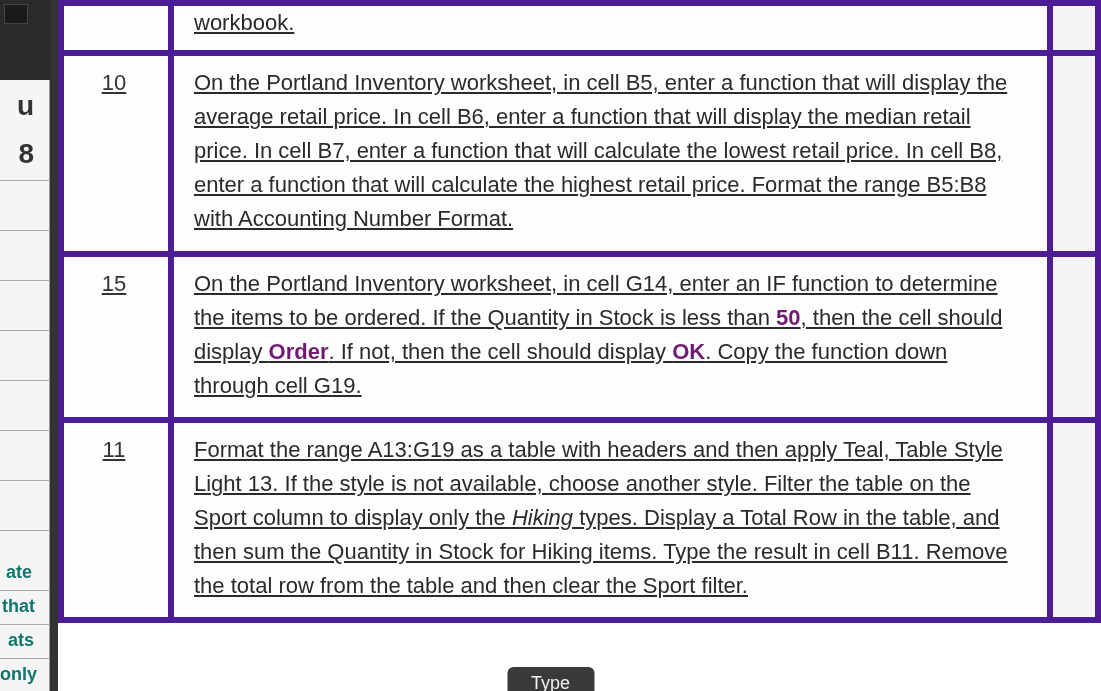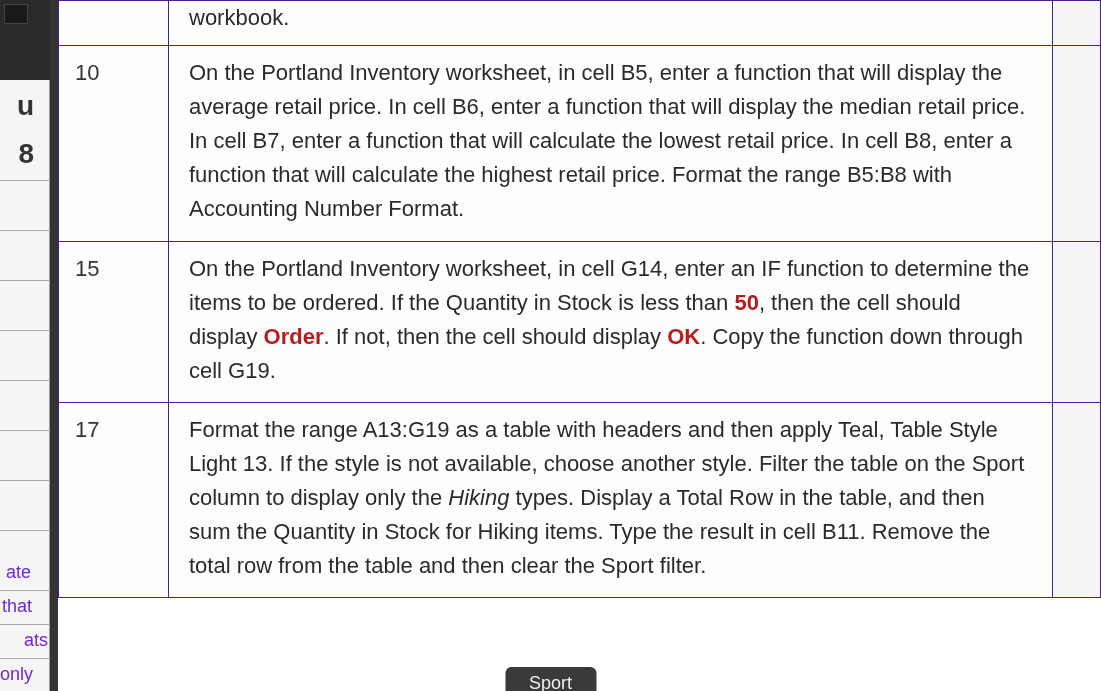--- a/index.html
+++ b/index.html
@@ -64,64 +64,65 @@
     .sidebar-line {
       position: absolute;
       left: 0;
       width: 50px;
       border-top: 1px solid #aaa;
     }
     .sidebar-text {
       position: absolute;
       left: 0;
       font-size: 18px;
-      color: #6d28d9;
-      font-weight: 400;
+      color: #0f766e;
+      font-weight: 700;
     }
     .main-area {
       position: absolute;
       left: 50px;
       top: 0;
       right: 0;
       height: 100%;
       background: #ffffff;
       border-left: 8px solid #333;
     }
     .table-container {
       width: 100%;
       height: 100%;
     }
     table {
       width: 100%;
       border-collapse: collapse;
     }
     td {
-      border: 1px solid #4c1d95;
+      border: 6px solid #4c1d95;
       vertical-align: top;
       padding: 10px 20px 14px 20px;
       font-size: 22px;
       line-height: 1.55;
       color: #2a2a2a;
       background: #fdfdfd;
+      text-decoration: underline;
     }
     td.step-num {
       width: 110px;
-      text-align: left;
+      text-align: center;
       padding-left: 16px;
       padding-top: 10px;
       font-size: 22px;
       color: #333;
     }
     td.right-col {
       width: 48px;
       background: #f5f5f5;
     }
     .bold-blue {
       font-weight: bold;
-      color: #b91c1c;
+      color: #701a75;
     }
     .italic {
       font-style: italic;
     }
     .partial-top td {
       padding-top: 0;
       padding-bottom: 10px;
     }
     .bottom-button {
       position: absolute;
@@ -153,21 +154,21 @@
   <div class="sidebar-line" style="top:330px"></div>
   <div class="sidebar-line" style="top:380px"></div>
   <div class="sidebar-line" style="top:430px"></div>
   <div class="sidebar-line" style="top:480px"></div>
   <div class="sidebar-line" style="top:530px"></div>
 
   <div class="sidebar-text" style="top:562px; left:6px">ate</div>
   <div class="sidebar-line" style="top:590px"></div>
   <div class="sidebar-text" style="top:596px; left:2px">that</div>
   <div class="sidebar-line" style="top:624px"></div>
-  <div class="sidebar-text" style="top:630px; left:24px">ats</div>
+  <div class="sidebar-text" style="top:630px; left:8px">ats</div>
   <div class="sidebar-line" style="top:658px"></div>
   <div class="sidebar-text" style="top:664px; left:0px">only</div>
 </div>
 
 <div class="main-area">
   <div class="table-container">
     <table>
       <tbody id="table-body">
       <tr class="partial-top">
             <td class="step-num"></td>
@@ -178,22 +179,22 @@
             <td class="step-num">10</td>
             <td><span>On the Portland Inventory worksheet, in cell B5, enter a function that will display the average retail price. In cell B6, enter a function that will display the median retail price. In cell B7, enter a function that will calculate the lowest retail price. In cell B8, enter a function that will calculate the highest retail price. Format the range B5:B8 with Accounting Number Format.</span></td>
             <td class="right-col"></td>
           </tr>
           <tr>
             <td class="step-num">15</td>
             <td><span>On the Portland Inventory worksheet, in cell G14, enter an IF function to determine the items to be ordered. If the Quantity in Stock is less than </span><span class="bold-blue">50</span><span>, then the cell should display </span><span class="bold-blue">Order</span><span>. If not, then the cell should display </span><span class="bold-blue">OK</span><span>. Copy the function down through cell G19.</span></td>
             <td class="right-col"></td>
           </tr>
           <tr>
-            <td class="step-num">17</td>
+            <td class="step-num">11</td>
             <td><span>Format the range A13:G19 as a table with headers and then apply Teal, Table Style Light 13. If the style is not available, choose another style. Filter the table on the Sport column to display only the </span><span class="italic">Hiking</span><span> types. Display a Total Row in the table, and then sum the Quantity in Stock for Hiking items. Type the result in cell B11. Remove the total row from the table and then clear the Sport filter.</span></td>
             <td class="right-col"></td>
           </tr>
         </tbody>
     </table>
   </div>
 </div>
 
-<div class="bottom-button">Sport</div>
+<div class="bottom-button">Type</div>
 
 </body></html>

